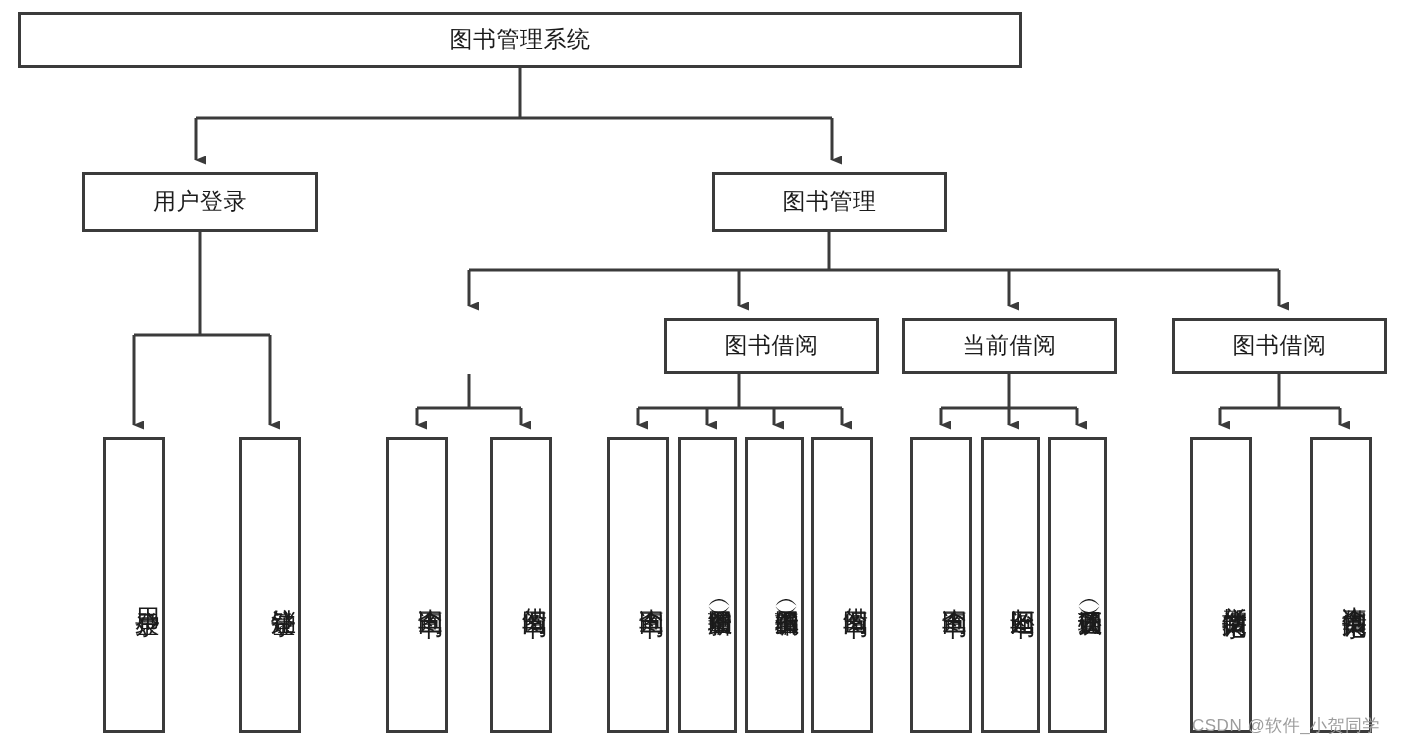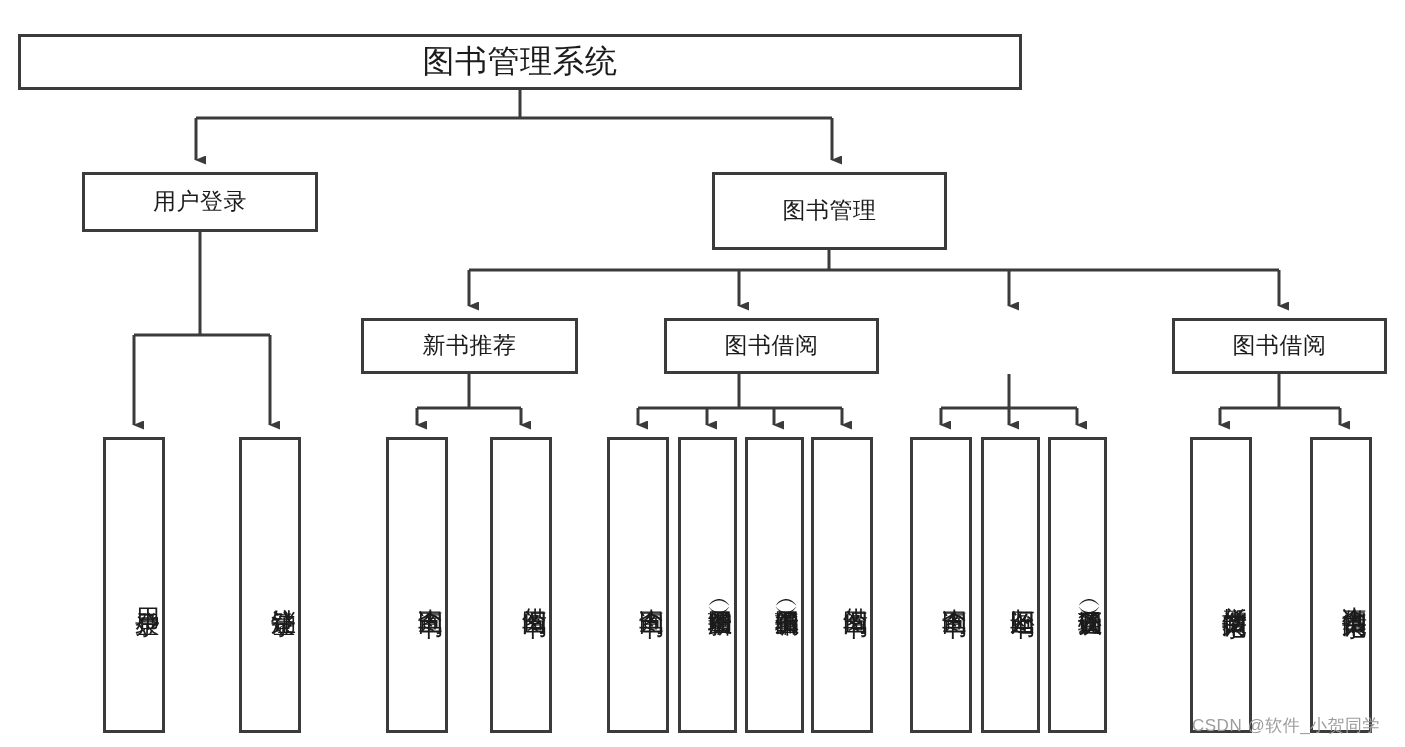--- a/index.html
+++ b/index.html
@@ -36,22 +36,21 @@
     align-items: center;
     justify-content: center;
     text-align: center;
   }
   .node-h {
     font-size: 23px;
     letter-spacing: 0.5px;
     line-height: 1.1;
   }
   .node-root {
-    font-size: 32px;
-    margin-top: 22px;
+    font-size: 23px;
   }
   .node-v {
     writing-mode: vertical-rl;
     text-orientation: upright;
     font-size: 25px;
     line-height: 1.18;
     letter-spacing: 2px;
     padding-top: 14px;
     align-items: flex-start;
     justify-content: center;
@@ -120,26 +119,26 @@
       <path d="M1220,408 L1340,408"></path>
       <path d="M1220,408 L1220,425" marker-end="url(#arrow)"></path>
       <path d="M1340,408 L1340,425" marker-end="url(#arrow)"></path>
     </g>
   </svg>
 
   <div class="node node-h node-root" style="left:18px;top:12px;width:1004px;height:56px;">图书管理系统</div>
 
   <div class="node node-h" style="left:82px;top:172px;width:236px;height:60px;">用户登录</div>
 
-  <div class="node node-h" style="left:712px;top:172px;width:235px;height:78px;">图书管理</div>
+  <div class="node node-h" style="left:712px;top:172px;width:235px;height:60px;">图书管理</div>
 
-  <div class="node node-h" style="left:361px;top:318px;width:217px;height:56px;">新书推荐</div>
 
   <div class="node node-h" style="left:632px;top:318px;width:215px;height:56px;margin-left:32px;">图书借阅</div>
 
+  <div class="node node-h" style="left:902px;top:318px;width:215px;height:56px;">当前借阅</div>
 
   <div class="node node-h" style="left:1172px;top:318px;width:215px;height:56px;">图书借阅</div>
 
   <div class="node node-v" style="left:103px;top:437px;width:62px;height:296px;">用户登录</div>
 
   <div class="node node-v" style="left:239px;top:437px;width:62px;height:296px;">注销登录</div>
 
   <div class="node node-v" style="left:386px;top:437px;width:62px;height:296px;">查询图书</div>
 
   <div class="node node-v" style="left:490px;top:437px;width:62px;height:296px;">借阅图书</div>

